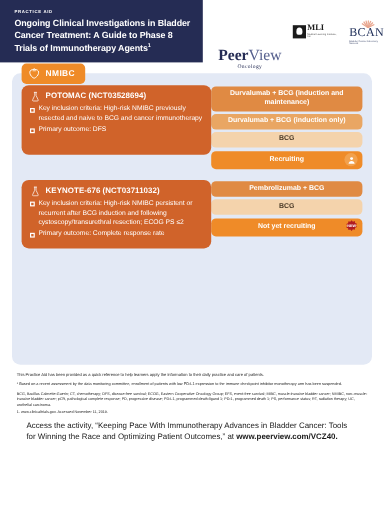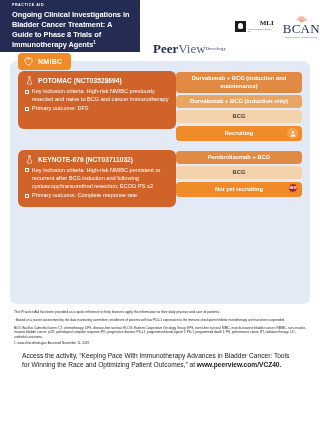--- a/index.html
+++ b/index.html
@@ -45,44 +45,44 @@
   .header-title sup { font-size: 4.6px; vertical-align: super; }
 
   .logos {
     flex: 1;
     display: flex;
     align-items: center;
     justify-content: flex-start;
     gap: 9px;
     padding-left: 13px;
   }
-  .pv-logo { display: flex; flex-direction: row; align-items: center; margin-top: 44px; }
+  .pv-logo { display: flex; flex-direction: column; align-items: center; margin-top: 44px; }
   .pv-word { font-family: "Liberation Serif", serif; font-size: 13px; color: #252c54; line-height: 1; }
   .pv-word .pv-peer { font-weight: bold; }
   .pv-word .pv-view { color: #555f8d; }
   .pv-sub { font-family: "Liberation Serif", serif; font-size: 4.6px; color: #252c54; letter-spacing: 0.3px; margin-top: 1px; }
 
   .mli-logo { display: flex; align-items: center; gap: 1.5px; }
   .mli-mark {
     width: 11px; height: 11px; background: #1b1b1b;
     display: flex; align-items: center; justify-content: center;
   }
   .mli-mark .inner { width: 5px; height: 6px; background: #ffffff; border-radius: 50% 50% 30% 30%; }
-  .mli-text { display: flex; flex-direction: column; align-items: flex-end; }
+  .mli-text { display: flex; flex-direction: column; }
   .mli-name { font-family: "Liberation Serif", serif; font-size: 7px; font-weight: bold; color: #1b1b1b; line-height: 1; }
   .mli-tag { font-size: 2.1px; color: #555; line-height: 1.2; margin-top: 1px; width: 26px; }
 
   .bcan-logo { display: flex; flex-direction: column; align-items: center; }
   .bcan-burst { position: relative; width: 16px; height: 8px; }
   .bcan-burst span {
     position: absolute; left: 50%; bottom: 0;
     width: 1px; height: 6px; background: #e8a48c;
     transform-origin: bottom center;
   }
-  .bcan-name { font-family: "Liberation Serif", serif; font-size: 13px; color: #24335c; letter-spacing: 0.3px; line-height: 1; }
+  .bcan-name { font-family: "Liberation Serif", serif; font-size: 10px; color: #24335c; letter-spacing: 0.3px; line-height: 1; }
   .bcan-tag { font-size: 2.1px; color: #5a6480; margin-top: 1px; }
 
   
   .panel {
     position: relative;
     margin: 9px 10px 0 10px;
     background: #e3e9f5;
     border-radius: 7px;
     height: 243px;
     padding: 10px 8px 8px 8px;

